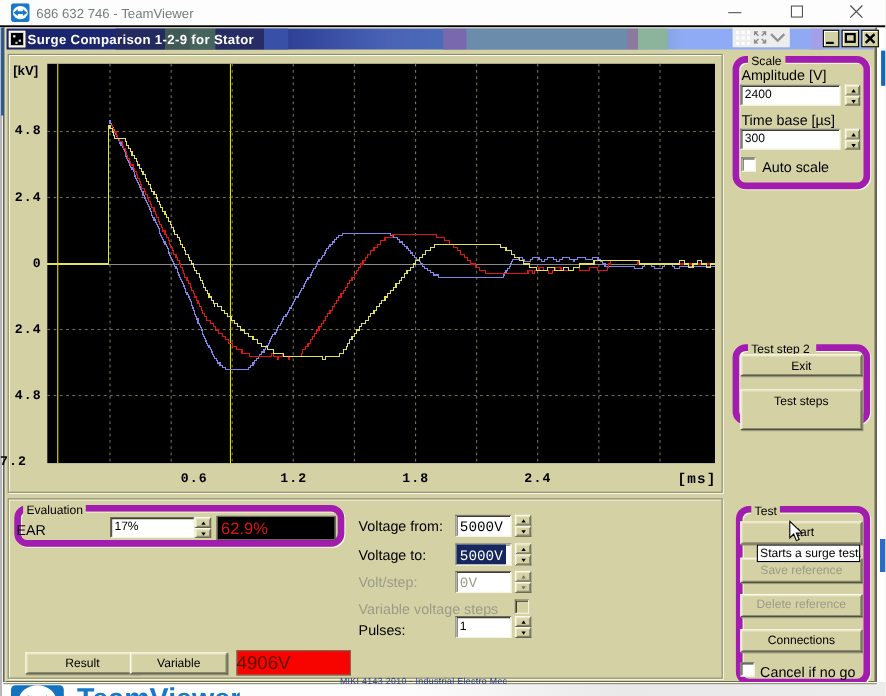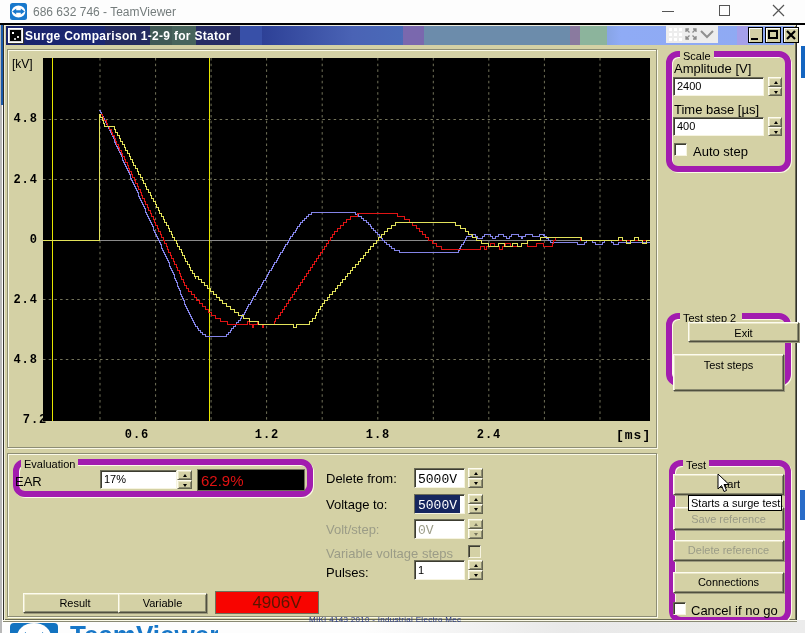--- a/index.html
+++ b/index.html
@@ -100,46 +100,46 @@
   <svg width="649" height="399" viewBox="0 0 649 399" style="position:absolute;left:7px;top:49px" xmlns="http://www.w3.org/2000/svg">
       <rect x="36" y="9" width="607" height="363" fill="#000"></rect>
       <path d="M93.0 9V372M148.6 9V372M204.1 9V372M259.6 9V372M315.2 9V372M370.8 9V372M426.3 9V372M481.8 9V372M537.4 9V372M593.0 9V372" stroke="#73735a" stroke-width="1" stroke-dasharray="2.5 3.2" fill="none"></path>
       <path d="M36 70.5H643M36 130.5H643M36 250.5H643M36 310.5H643" stroke="#73735a" stroke-width="1" stroke-dasharray="2.5 3.2" fill="none"></path>
       <path d="M36 191.5H643" stroke="#8a8a8a" stroke-width="1" fill="none"></path>
       <path d="M45.5 9V372M202.5 9V372" stroke="#e6e600" stroke-width="1" fill="none"></path>
       <path d="M92,61H93V63H94V65H95V67H96V69H97V71H98V73H99V75H100V77H101V79H102V81H103V83H104V85H105V87H106V89H107V93H108V95H109V97H110V99H111V101H112V103H113V105H114V107H115V111H116V113H117V115H118V117H119V119H120V121H121V123H122V125H123V129H124V131H125V133H126V135H127V137H128V139H129V141H130V143H131V147H132V149H133V151H134V153H135V155H136V157H137V159H138V163H139V165H140V167H141V169H142V171H143V173H144V175H145V177H146V181H147V183H148V185H149V187H150V189H151V191H152V193H153V195H154V199H155V201H156V203H157V205H158V207H159V209H160V211H161V213H162V217H163V219H164V221H165V223H166V225H167V229H168V231H169V233H170V237H171V239H172V241H173V245H174V247H175V249H176V251H177V255H178V257H179V259H180V261H181V263H182V265H183V267H184V269H185V271H186V273H187V275H188V277H190V279H191V281H193V283H195V285H198V287H219V285H221V283H223V281H224V279H226V277H228V275H229V273H231V271H233V269H234V267H235V265H237V263H238V261H239V259H240V257H241V255H243V253H244V251H245V249H246V247H248V245H249V243H250V241H251V239H253V237H254V235H255V233H256V231H258V229H259V227H260V225H261V223H262V221H264V219H265V217H266V215H267V213H269V211H270V209H271V207H272V205H273V203H275V201H276V199H277V197H278V195H280V193H281V191H282V189H283V187H285V185H286V183H288V181H289V179H290V177H292V175H293V173H295V171H297V169H299V167H301V165H304V163H348V165H351V167H354V169H356V171H359V173H361V175H363V177H364V179H366V181H368V183H370V185H372V187H374V189H375V191H377V193H379V195H382V197H384V199H387V201H392V203H451V201H452V199H453V197H454V195H456V193H457V191H458V189H459V187H464V185H468V187H470V189H475V187H477V185H483V187H485V189H488V187H491V185H496V187H499V189H502V187H504V185H511V187H514V189H515V187H518V185H525V187H532V185H536V187H536V185H537V187H539V189H541V191H543V193H570V195H577V193H579V191H585V193H588V195H595V193H597V191H604V193H606V195H611V193H643" stroke="#8484e8" stroke-width="1" fill="none" shape-rendering="crispEdges"></path>
       <path d="M93,65H95V68H96V71H99V74H100V77H102V80H104V83H105V86H107V89H108V92H109V95H111V98H112V101H114V104H115V107H117V110H118V113H120V116H121V119H122V122H124V125H125V128H127V131H128V134H130V137H131V140H133V143H134V146H135V149H137V152H138V155H140V158H141V161H143V164H144V167H146V170H147V173H148V176H150V179H151V182H153V185H154V188H156V191H157V194H159V197H160V200H161V203H163V206H164V209H166V212H167V215H169V218H170V221H172V224H173V227H174V230H176V233H177V236H179V239H181V242H184V245H187V248H189V251H192V254H195V257H198V260H201V263H204V266H208V269H213V272H220V275H240V272H242V275H245V278H246V275H250V272H251V275H255V278H256V275H267V272H268V269H271V266H273V263H275V260H277V257H279V254H281V251H283V248H285V245H287V242H289V239H291V236H293V233H295V230H297V227H299V224H301V221H303V218H305V215H307V212H309V209H311V206H313V203H315V200H317V197H319V194H321V191H323V188H325V185H327V182H330V179H333V176H336V173H339V170H343V167H350V164H390V167H397V170H402V173H405V176H409V179H412V182H415V185H418V188H421V191H425V194H429V197H434V200H473V197H477V200H479V197H483V194H487V197H492V200H495V197H498V194H503V197H514V194H520V197H529V194H536V197H545V194H546V191H548V188H573V191H643" stroke="#e01414" stroke-width="1" fill="none" shape-rendering="crispEdges"></path>
       <path d="M36,191H92V65H93V68H95V71H96V74H97V77H107V80H108V83H110V86H112V89H113V92H115V95H117V98H118V101H120V104H122V107H123V110H125V113H126V116H128V119H130V122H131V125H133V128H135V131H136V134H138V137H139V140H141V143H143V146H144V149H146V152H148V155H149V158H151V161H152V164H154V167H156V170H157V173H159V176H161V179H162V182H164V185H165V188H167V191H169V194H170V197H172V200H174V203H175V206H177V209H178V212H180V215H182V218H183V221H185V224H187V227H188V230H188V227H191V230H194V233H197V236H200V239H203V242H206V245H209V248H212V251H215V254H219V257H223V260H227V263H231V266H236V269H242V272H251V275H286V278H289V275H302V272H305V269H308V266H309V263H311V260H313V257H315V254H317V251H320V248H322V245H325V242H328V239H330V236H333V233H335V230H338V227H340V224H343V221H345V218H348V215H351V212H353V209H356V206H358V203H361V200H363V197H366V194H369V191H371V188H374V185H377V182H380V179H384V176H388V173H448V176H453V179H458V182H461V185H465V188H469V191H474V194H481V197H491V194H497V197H505V194H510V197H514V194H520V191H533V188H574V191H611V188H615V191H619V194H623V191H627V188H631V191H635V194H639V191H643" stroke="#e2e25a" stroke-width="1" fill="none" shape-rendering="crispEdges"></path>
     </svg>
-  <div class="abs lab" style="left:12px;top:57px;font-weight:normal;font-size:12px">[kV]</div>
+  <div class="abs lab" style="left:12px;top:57px;font-weight:bold;font-size:12px">[kV]</div>
   <div class="abs mono" style="left:0;top:112px;width:38px;text-align:right;font-size:12px;letter-spacing:1px">4.8</div>
   <div class="abs mono" style="left:0;top:172.5px;width:38px;text-align:right;font-size:12px;letter-spacing:1px">2.4</div>
   <div class="abs mono" style="left:0;top:233px;width:38px;text-align:right;font-size:12px;letter-spacing:1px">0</div>
   <div class="abs mono" style="left:0;top:293px;width:38px;text-align:right;font-size:12px;letter-spacing:1px">2.4</div>
   <div class="abs mono" style="left:0;top:352.5px;width:38px;text-align:right;font-size:12px;letter-spacing:1px">4.8</div>
-  <div class="abs mono" style="left:16px;top:413px;width:38px;text-align:center;font-size:12px;letter-spacing:1px">7.2</div>
-  <div class="abs mono" style="left:107px;top:428px;width:60px;text-align:center;font-size:12px;letter-spacing:1px">0.6</div>
+  <div class="abs mono" style="left:0;top:413px;width:38px;text-align:left;font-size:12px;letter-spacing:1px">7.2</div>
+  <div class="abs mono" style="left:129px;top:428px;width:60px;text-align:right;font-size:12px;letter-spacing:1px">0.6</div>
   <div class="abs mono" style="left:237px;top:428px;width:60px;text-align:center;font-size:12px;letter-spacing:1px">1.2</div>
   <div class="abs mono" style="left:348px;top:428px;width:60px;text-align:center;font-size:12px;letter-spacing:1px">1.8</div>
   <div class="abs mono" style="left:459px;top:428px;width:60px;text-align:center;font-size:12px;letter-spacing:1px">2.4</div>
   <div class="abs mono" style="left:616px;top:428px;font-size:13px;letter-spacing:1px">[ms]</div>
 
   <div class="abs" style="left:7px;top:453px;width:650px;height:164px;border:1px solid #8d8d75;box-shadow:inset 1px 1px 0 #fbfae8, 1px 1px 0 #fbfae8"></div>
 
   <div class="abs grp" style="left:13px;top:459px;width:300px;height:38px">
       <div class="grplab" style="left:2px">Evaluation</div>
     </div>
   <div class="abs lab" style="left:15px;top:474px">EAR</div>
   <div class="abs fld" style="left:100px;top:470px;width:77px;height:19px">17%</div>
   <div class="abs spin spup" style="left:177px;top:470px;width:15px;height:10px"></div>
   <div class="abs spin spdn" style="left:177px;top:480px;width:15px;height:9px"></div>
   <div class="abs" style="left:197px;top:469px;width:108px;height:22px;background:#000;border:1px solid #70705a"></div>
   <div class="abs" style="left:201px;top:472px;font-size:15px;color:#e01212">62.9%</div>
 
-  <div class="abs lab" style="left:326px;top:471px">Delete from:</div>
+  <div class="abs lab" style="left:326px;top:471px">Voltage from:</div>
   <div class="abs fld mono" style="left:414px;top:468px;width:51px;height:20px;font-size:13px;letter-spacing:1px;padding-top:3px">5000V</div>
   <div class="abs spin spup" style="left:468px;top:468px"></div>
   <div class="abs spin spdn" style="left:468px;top:478px"></div>
   <div class="abs lab" style="left:326px;top:497px">Voltage to:</div>
   <div class="abs fld mono" style="left:414px;top:494px;width:51px;height:20px;font-size:13px;padding:0">
       <div style="position:absolute;left:0;top:0;width:45px;height:18px;background:#16265e;color:#fff;padding:3px 0 0 3px">5000V</div>
     </div>
   <div class="abs spin spup" style="left:468px;top:494px"></div>
   <div class="abs spin spdn" style="left:468px;top:504px"></div>
   <div class="abs lab dis" style="left:326px;top:522px">Volt/step:</div>
@@ -149,40 +149,40 @@
   <div class="abs lab dis" style="left:326px;top:546px">Variable voltage steps</div>
   <div class="abs cb" style="left:468px;top:545px;background:#d4d1a5"></div>
   <div class="abs lab" style="left:326px;top:565px">Pulses:</div>
   <div class="abs fld" style="left:414px;top:560px;width:51px;height:20px;padding-top:3px">1</div>
   <div class="abs spin spup" style="left:468px;top:560px"></div>
   <div class="abs spin spdn" style="left:468px;top:570px"></div>
 
   <div class="abs btn" style="left:23px;top:593px;width:104px;height:20px">Result</div>
   <div class="abs btn" style="left:118px;top:593px;width:89px;height:20px">Variable</div>
   <div class="abs" style="left:215px;top:591px;width:104px;height:23px;background:#f80400;border:1px solid #70705a"></div>
-  <div class="abs" style="left:215px;top:593px;width:124px;text-align:center;font-size:17px;color:#5a1600">4906V</div>
+  <div class="abs" style="left:215px;top:593px;width:124px;text-align:left;font-size:17px;color:#5a1600">4906V</div>
 
   <div class="abs grp" style="left:666px;top:51px;width:125px;height:121px">
       <div class="grplab">Scale</div>
     </div>
   <div class="abs lab" style="left:674px;top:61px">Amplitude [V]</div>
   <div class="abs fld" style="left:673px;top:77px;width:91px;height:19px">2400</div>
   <div class="abs spin spup" style="left:768px;top:77px;width:14px"></div>
   <div class="abs spin spdn" style="left:768px;top:87px;width:14px;height:9px"></div>
   <div class="abs lab" style="left:674px;top:102px">Time base [µs]</div>
-  <div class="abs fld" style="left:673px;top:117px;width:91px;height:19px">400</div>
+  <div class="abs fld" style="left:673px;top:117px;width:91px;height:19px">300</div>
   <div class="abs spin spup" style="left:768px;top:117px;width:14px"></div>
   <div class="abs spin spdn" style="left:768px;top:127px;width:14px;height:9px"></div>
   <div class="abs cb" style="left:674px;top:143px"></div>
-  <div class="abs lab" style="left:693px;top:144px">Auto step</div>
+  <div class="abs lab" style="left:693px;top:144px">Auto scale</div>
 
   <div class="abs grp" style="left:666px;top:313px;width:125px;height:73px">
       <div class="grplab" style="width:62px">Test step 2</div>
     </div>
-  <div class="abs btn" style="left:688px;top:322px;width:111px;height:20px;line-height:21px">Exit</div>
+  <div class="abs btn" style="left:673px;top:322px;width:111px;height:20px;line-height:21px">Exit</div>
   <div class="abs btn" style="left:673px;top:354px;width:111px;height:37px;line-height:21px">Test steps</div>
 
   <div class="abs grp" style="left:669px;top:460px;width:122px;height:163px">
       <div class="grplab">Test</div>
     </div>
   <div class="abs btn" style="left:673px;top:474px;width:111px;height:21px">Start</div>
   <div class="abs btn dis" style="left:673px;top:507px;width:111px;height:23px;line-height:22px">Save reference</div>
   <div class="abs btn dis" style="left:673px;top:540px;width:111px;height:21px">Delete reference</div>
   <div class="abs btn" style="left:673px;top:572px;width:111px;height:21px">Connections</div>
   <div class="abs cb" style="left:673px;top:602px"></div>

